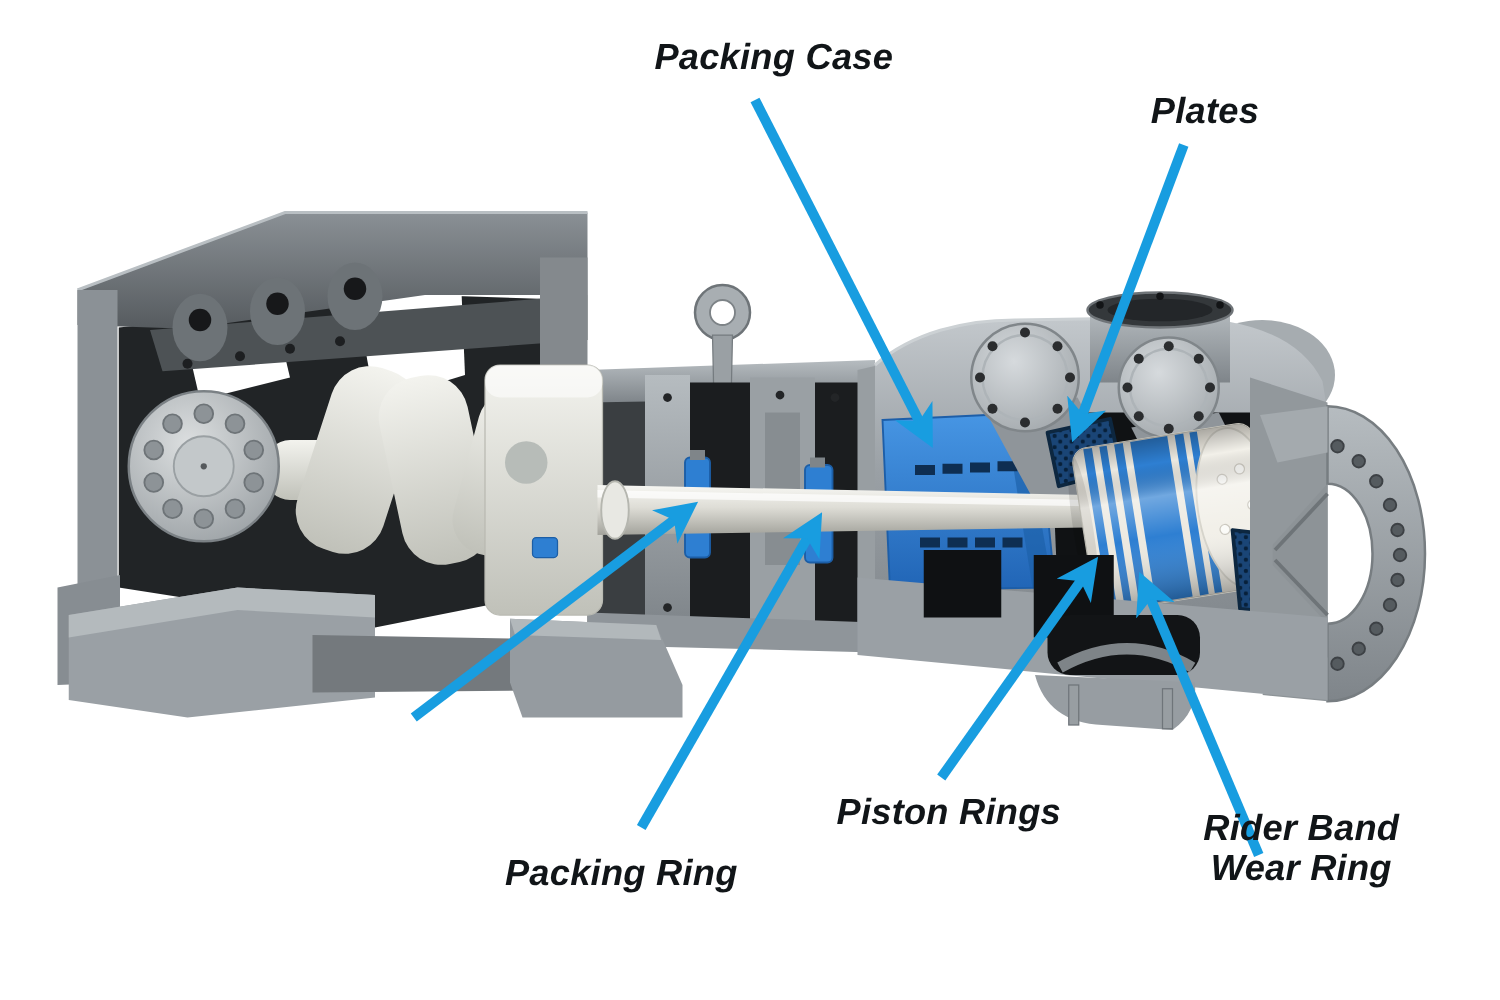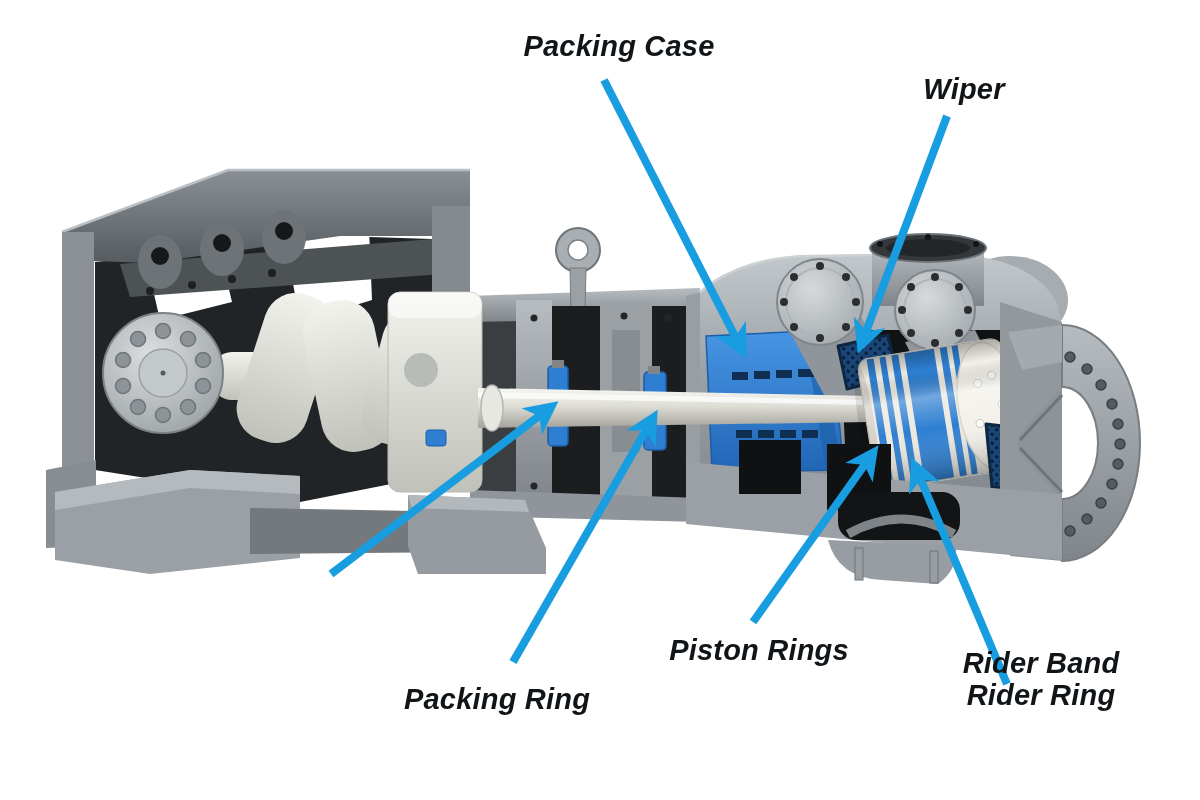--- a/index.html
+++ b/index.html
@@ -306,21 +306,21 @@
     <line x1="604" y1="80" x2="742" y2="350" marker-end="url(#ah)"></line>
     <line x1="947" y1="116" x2="861" y2="345" marker-end="url(#ah)"></line>
     <line x1="331" y1="574" x2="551" y2="407" marker-end="url(#ah)"></line>
     <line x1="513" y1="662" x2="653" y2="418" marker-end="url(#ah)"></line>
     <line x1="753" y1="622" x2="873" y2="453" marker-end="url(#ah)"></line>
     <line x1="1007" y1="684" x2="915" y2="466" marker-end="url(#ah)"></line>
   </g>
 </svg>
 
 <div class="lbl" style="left:619px;top:47px">Packing Case</div>
-<div class="lbl" style="left:964px;top:90px">Wiper</div>
+<div class="lbl" style="left:964px;top:90px">Plates</div>
 <div class="lbl" style="left:759px;top:651px">Piston Rings</div>
 <div class="lbl" style="left:497px;top:700px">Packing Ring</div>
 <div class="lbl" style="left:1041px;top:680px">
   <span>Rider Band</span>
-  <span>Rider Ring</span>
+  <span>Wear Ring</span>
 </div>
 
 </div>
 
 </body></html>

